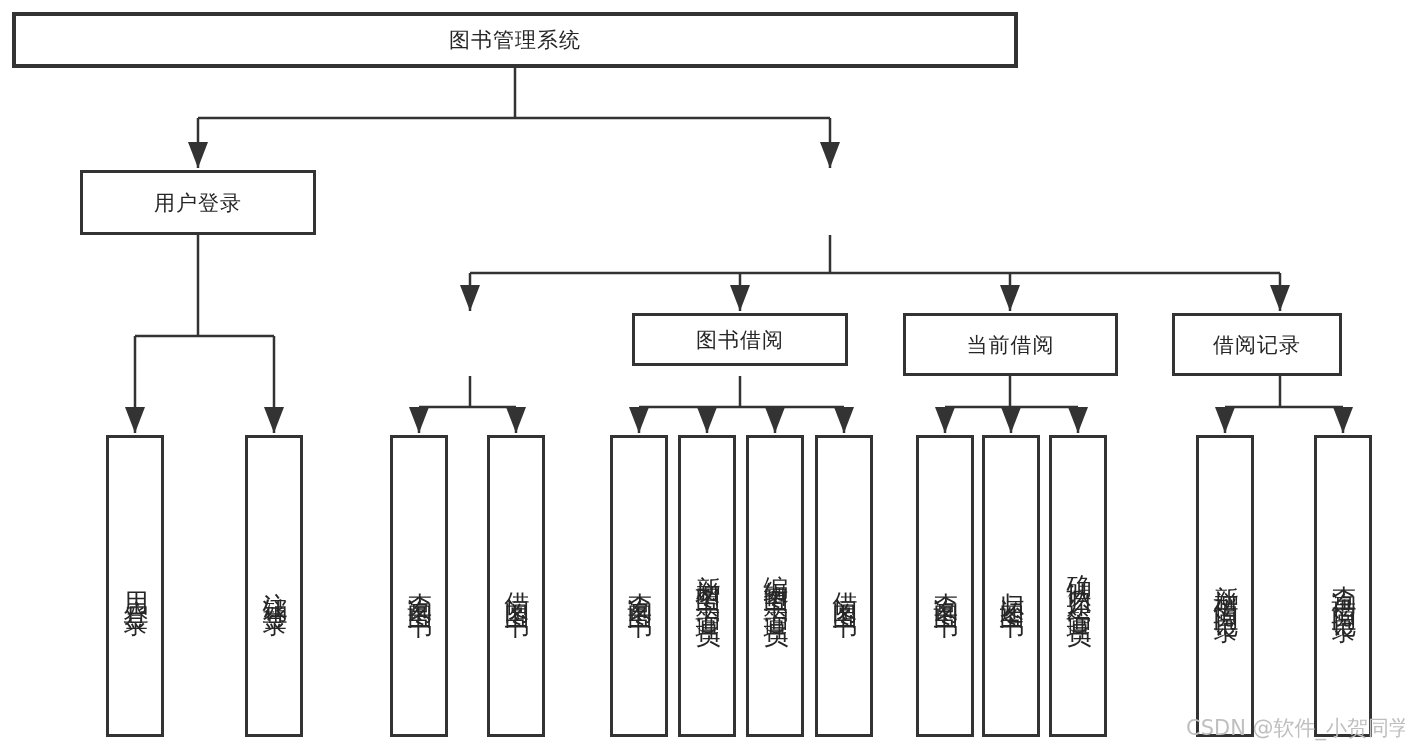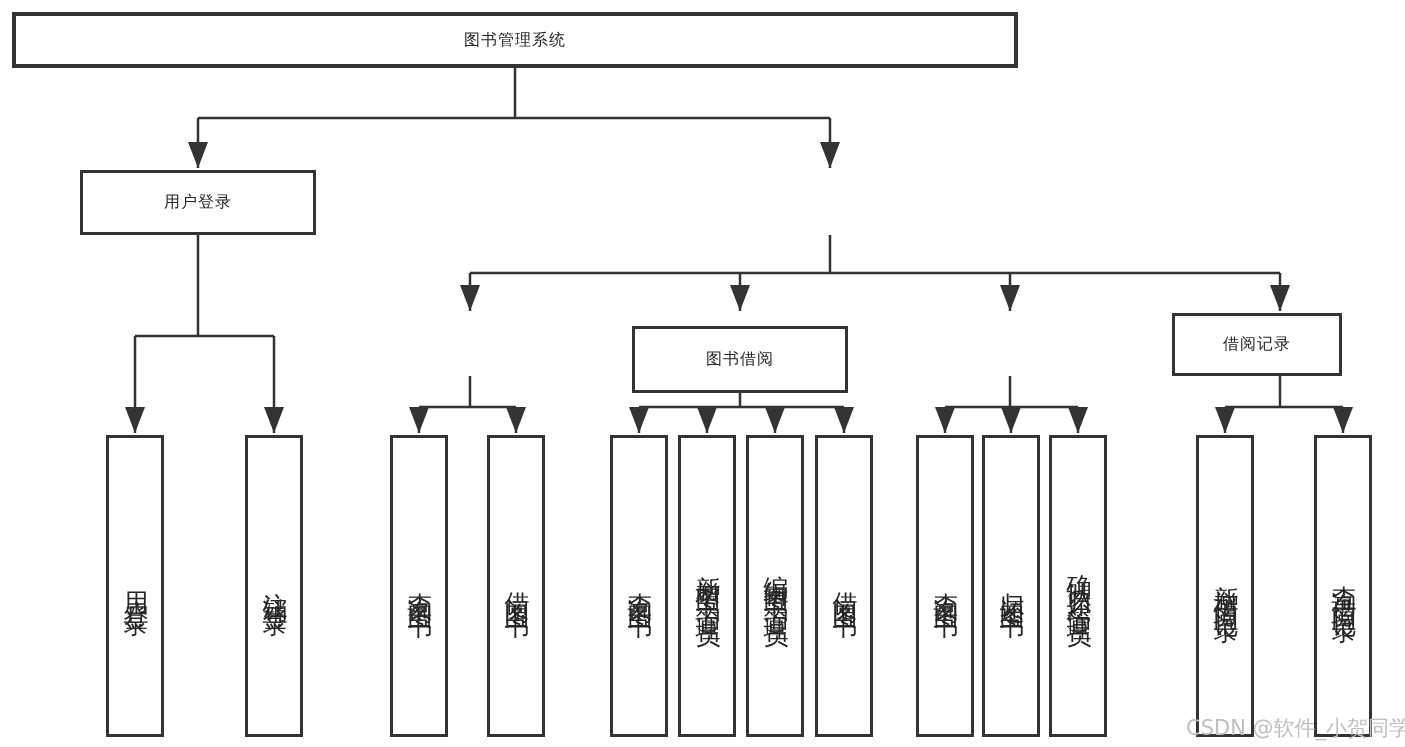--- a/index.html
+++ b/index.html
@@ -32,21 +32,21 @@
     box-sizing:border-box;
     background:#ffffff;
     border:3px solid var(--border);
     display:flex;
     align-items:center;
     justify-content:center;
     color:var(--text);
   }
   .box.root{ border-width:4px; }
   .hlabel{
-    font-size:16px;
+    font-size:21px;
     letter-spacing:1px;
     white-space:nowrap;
     color:var(--text);
   }
   .vlabel{
     writing-mode:vertical-lr;
     text-orientation:mixed;
     font-size:25px;
     line-height:1.15;
     letter-spacing:7px;
@@ -119,22 +119,25 @@
   </svg>
 
   <div class="box root" style="left:12px;top:12px;width:1006px;height:56px;">
     <span class="hlabel">图书管理系统</span>
   </div>
 
   <div class="box" style="left:80px;top:170px;width:236px;height:65px;">
     <span class="hlabel">用户登录</span>
   </div>
 
-  <div class="box" style="left:632px;top:326px;width:216px;height:67px;">
+  <div class="box" style="left:632px;top:313px;width:216px;height:53px;">
     <span class="hlabel">图书借阅</span>
+  </div>
+  <div class="box" style="left:903px;top:313px;width:215px;height:63px;">
+    <span class="hlabel">当前借阅</span>
   </div>
   <div class="box" style="left:1172px;top:313px;width:170px;height:63px;">
     <span class="hlabel">借阅记录</span>
   </div>
 
   <div class="box" style="left:106px;top:435px;width:58px;height:302px;">
     <span class="vlabel">用户登录</span>
   </div>
   <div class="box" style="left:245px;top:435px;width:58px;height:302px;">
     <span class="vlabel">注销登录</span>

